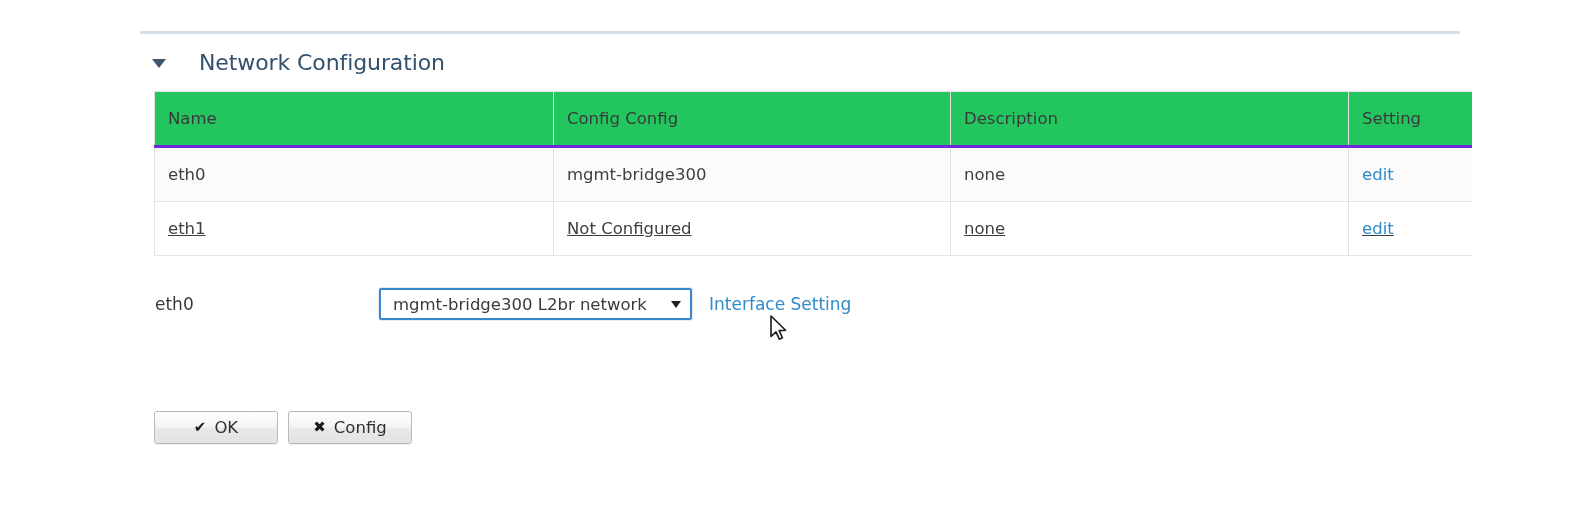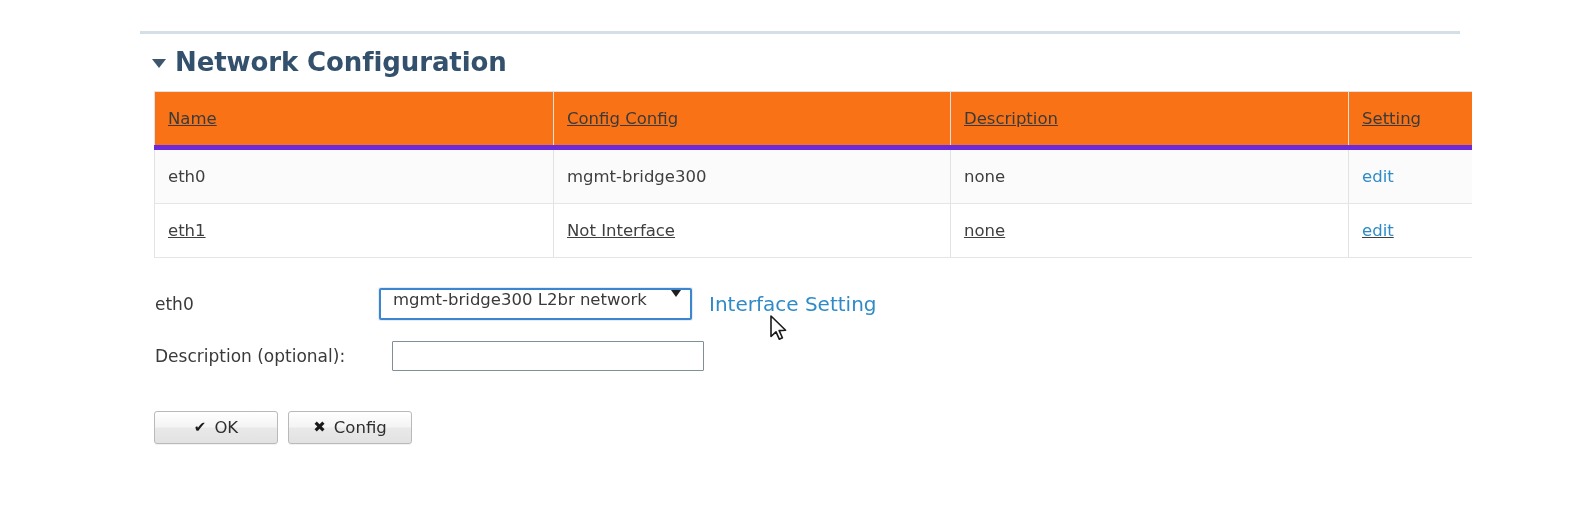--- a/index.html
+++ b/index.html
@@ -46,25 +46,26 @@
   }
   .caret {
     width: 0; height: 0;
     border-left: 7px solid transparent;
     border-right: 7px solid transparent;
     border-top: 9px solid #3d566e;
     display: block;
     margin-top: 3px;
   }
   .section-title {
-    font-size: 26px;
-    font-weight: bold;
+    font-size: 22px;
+    font-weight: normal;
     color: #33516c;
     letter-spacing: -0.1px;
     white-space: nowrap;
+    margin-left: 24px;
   }
 
   
   .net-table {
     position: absolute;
     left: 154px;
     top: 91px;
     width: 1318px;
     border-collapse: collapse;
     table-layout: fixed;
@@ -77,24 +78,23 @@
     padding: 0 0 0 13px;
     height: 53px;
     vertical-align: middle;
     border-right: 1px solid #e2e2e2;
     color: #3f3f3f;
     white-space: nowrap;
     overflow: hidden;
   }
   .net-table thead th {
     border-top: 1px solid #e2e2e2;
-    border-bottom: 5px solid #6d28d9;
-    background: #f97316;
+    border-bottom: 3px solid #6d28d9;
+    background: #22c55e;
     color: #3a3a3a;
-    text-decoration: underline;
   }
   .net-table thead th:first-child,
   .net-table tbody td:first-child {
     border-left: 1px solid #e2e2e2;
   }
   .net-table tbody tr td {
     border-bottom: 1px solid #e5e5e5;
   }
   .net-table tbody tr.row-alt td {
     background: #fafbfa;
@@ -143,39 +143,40 @@
   .lbl-desc  { width: 237px; }
 
   .net-select {
     width: 313px;
     height: 32px;
     box-sizing: border-box;
     border: 2px solid #3b86cf;
     border-radius: 2px;
     background: #ffffff;
     display: flex;
+    align-items: center;
     padding: 0 9px 0 12px;
     font-size: 16.5px;
     color: #3a3a3a;
     cursor: pointer;
     white-space: nowrap;
     box-shadow: 0 0 0 1px rgba(59,134,207,0.15);
   }
   .sel-text { flex: 1; }
   .sel-arrow {
     width: 0; height: 0;
     border-left: 5.5px solid transparent;
     border-right: 5.5px solid transparent;
     border-top: 7px solid #1f1f1f;
     margin-left: 8px;
   }
 
   .iface-link {
     margin-left: 17px;
-    font-size: 20px;
+    font-size: 17px;
   }
 
   .desc-input {
     width: 312px;
     height: 30px;
     box-sizing: border-box;
     border: 1px solid #808e95;
     border-radius: 1px;
     background: #ffffff;
     font-size: 16px;
@@ -255,21 +256,21 @@
       <tr class="row-alt">
         <td>eth0</td>
         <td>mgmt-bridge300</td>
         <td>none</td>
         <td>
           <a class="link" href="#">edit</a>
         </td>
       </tr>
       <tr class="row-plain">
         <td>eth1</td>
-        <td>Not Interface</td>
+        <td>Not Configured</td>
         <td>none</td>
         <td>
           <a class="link" href="#">edit</a>
         </td>
       </tr>
     </tbody>
   </table>
 
   <div class="right-mask"></div>
 
@@ -277,24 +278,20 @@
     <span class="form-label lbl-eth0">eth0</span>
 
     <div class="net-select">
       <span class="sel-text">mgmt-bridge300    L2br network</span>
       <span class="sel-arrow"></span>
     </div>
 
     <a class="link iface-link" href="#">Interface Setting</a>
   </div>
 
-  <div class="form-row row-desc">
-    <span class="form-label lbl-desc">Description (optional):</span>
-    <input class="desc-input" type="text" placeholder="" style="">
-  </div>
 
   <div class="button-bar">
     <button class="btn btn-ok">
       <span class="glyph">✔</span>
       <span>OK</span>
     </button>
     <button class="btn btn-cancel">
       <span class="glyph">✖</span>
       <span>Config</span>
     </button>

